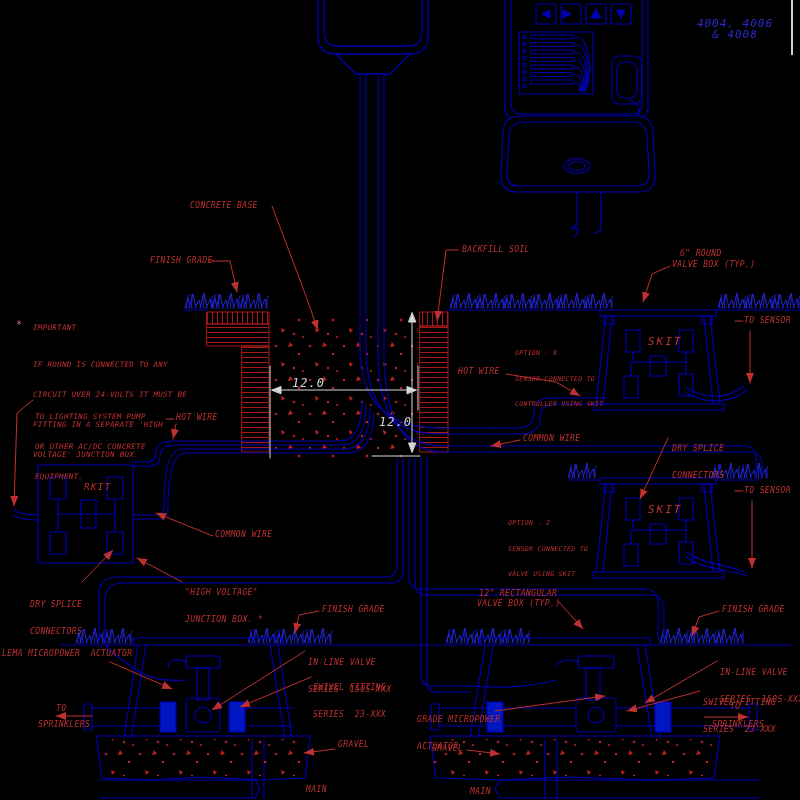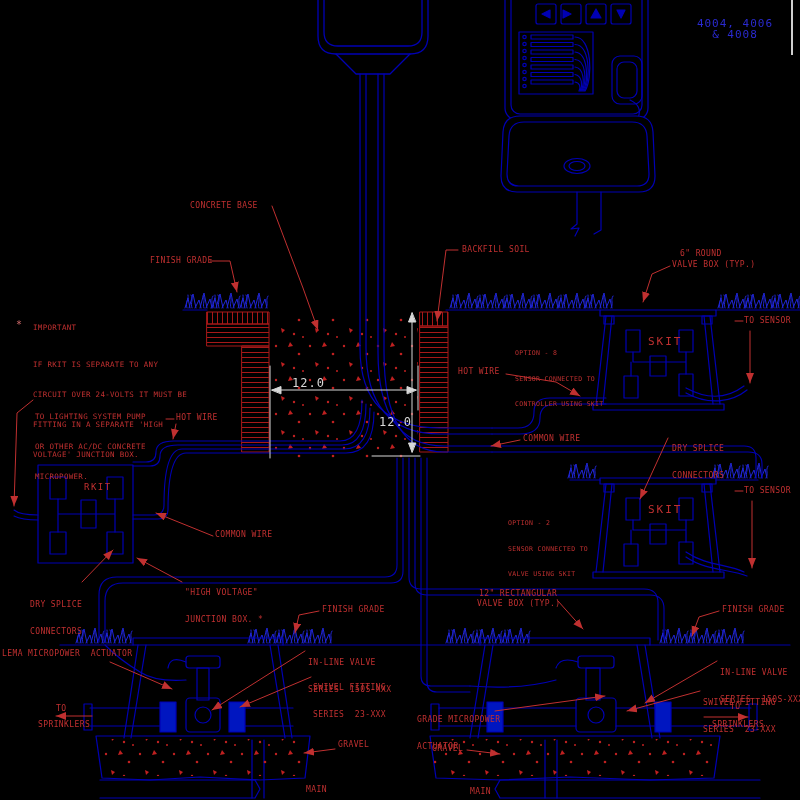--- a/index.html
+++ b/index.html
@@ -1,17 +1,17 @@
 <!DOCTYPE html>
 <html><head>
 <meta charset="utf-8">
 <style>
   html,body{margin:0;padding:0;background:#000;}
   #stage{position:relative;width:800px;height:800px;background:#000;overflow:hidden;
-         font-family:"DejaVu Sans Mono",monospace;}
+         font-family:"DejaVu Sans Mono",monospace;font-style:italic;}
   #linework{position:absolute;left:0;top:0;}
   .lbl{position:absolute;color:#c03030;font-size:8px;line-height:9px;letter-spacing:.4px;white-space:pre;}
   .lbl-sm{font-size:6.5px;line-height:8.5px;letter-spacing:.3px;}
   .lbl-note{font-size:7.5px;line-height:10px;letter-spacing:.3px;}
   .lbl-skit{font-size:11px;letter-spacing:2px;}
   .lbl-rkit{font-size:9px;letter-spacing:1.5px;}
   .lbl-dim{font-size:12px;color:#d8d8d8;letter-spacing:1px;}
   .lbl-title{font-size:11px;color:#2a2ad0;letter-spacing:1px;line-height:11px;text-align:center;}
   .lbl-star{font-size:10px;color:#cf6a6a;}
 </style>
@@ -317,29 +317,29 @@
   </g>
 </svg>
 
 <div class="lbl lbl-title" style="left:680px;top:-4px;width:110px;">
   <div>4004, 4006</div><div>&amp; 4008</div>
 </div>
 
 <div class="lbl lbl-star" style="left:16px;top:320px;">*</div>
 <div class="lbl lbl-note" style="left:33px;top:323px;">IMPORTANT</div>
 <div class="lbl lbl-note" style="left:33px;top:340px;">
-  <div>IF RKIT IS SEPARATE TO ANY</div>
+  <div>IF ROUND IS CONNECTED TO ANY</div>
   <div>CIRCUIT OVER 24-VOLTS IT MUST BE</div>
   <div>FITTING IN A SEPARATE 'HIGH</div>
   <div>VOLTAGE' JUNCTION BOX.</div>
 </div>
 <div class="lbl lbl-note" style="left:35px;top:392px;">
   <div>TO LIGHTING SYSTEM PUMP</div>
   <div>OR OTHER AC/DC CONCRETE</div>
-  <div>MICROPOWER.</div>
+  <div>EQUIPMENT.</div>
 </div>
 
 <div class="lbl" style="left:190px;top:201px;">CONCRETE BASE</div>
 <div class="lbl" style="left:150px;top:256px;">FINISH GRADE</div>
 <div class="lbl" style="left:462px;top:245px;">BACKFILL SOIL</div>
 <div class="lbl" style="left:680px;top:249px;">6" ROUND</div>
 <div class="lbl" style="left:672px;top:260px;">VALVE BOX (TYP.)</div>
 <div class="lbl" style="left:744px;top:316px;">TO SENSOR</div>
 
 <div class="lbl lbl-sm" style="left:515px;top:332px;">

